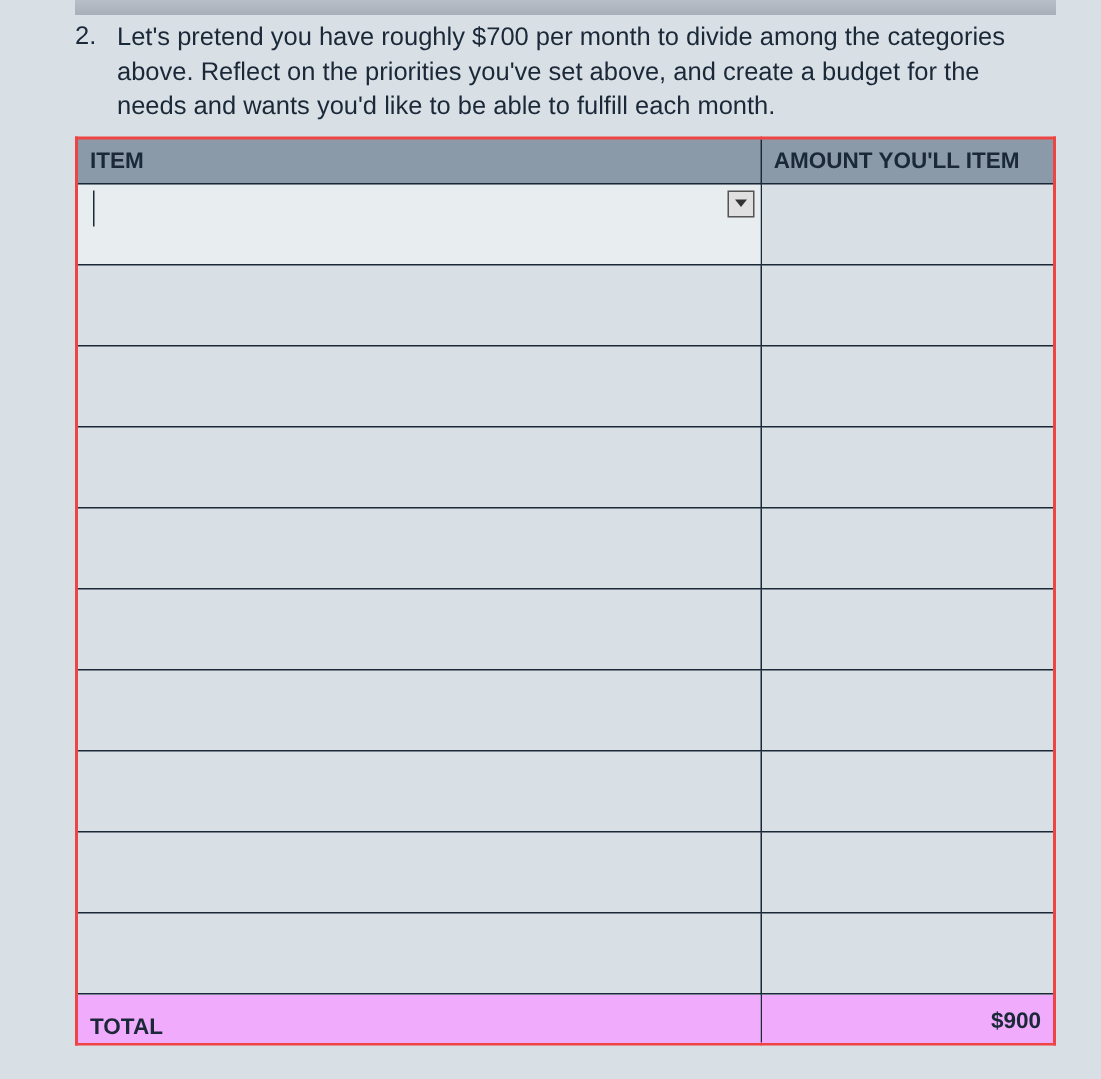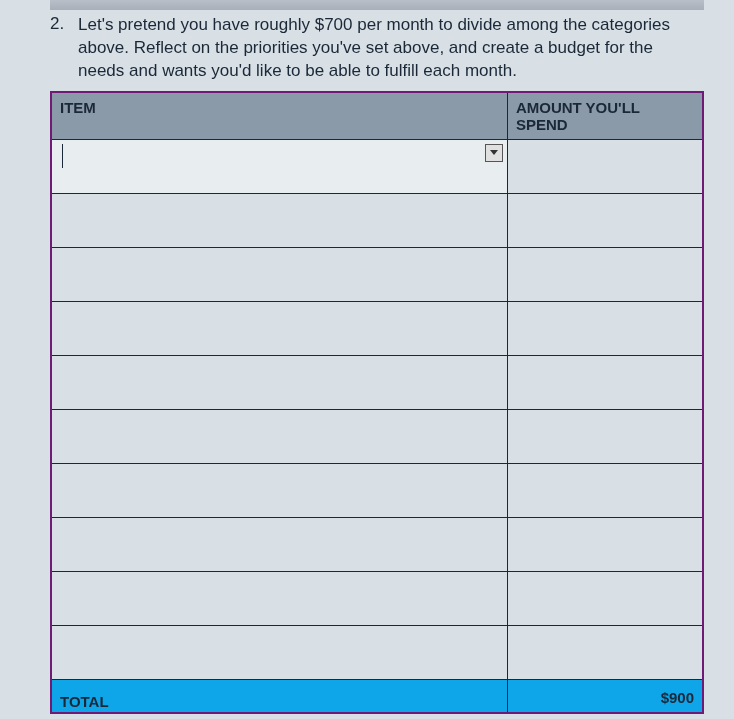--- a/index.html
+++ b/index.html
@@ -34,21 +34,21 @@
       min-width: 18px;
     }
     .prompt-text {
       font-size: 17px;
       line-height: 1.35;
       flex: 1;
     }
     table {
       border-collapse: collapse;
       width: 100%;
-      border: 2px solid #701a75;
+      border: 2px solid #ef4444;
     }
     th {
       background: #8a9aa8;
       color: #1a2838;
       font-weight: bold;
       font-size: 15px;
       text-align: left;
       padding: 6px 8px;
       border: 1px solid #1a2838;
       vertical-align: top;
@@ -93,21 +93,21 @@
     }
     .cursor {
       display: inline-block;
       width: 1px;
       height: 24px;
       background: #1a2838;
       vertical-align: middle;
       margin-left: 2px;
     }
     tr.total-row td {
-      background: #0ea5e9;
+      background: #f0abfc;
       font-weight: bold;
       height: 34px;
       vertical-align: bottom;
       padding-bottom: 2px;
     }
     tr.total-row td.amount-cell {
       vertical-align: middle;
       text-align: right;
     }
   </style>
@@ -118,21 +118,21 @@
 
 <div class="prompt-section">
   <div class="number">2.</div>
   <div class="prompt-text">Let's pretend you have roughly $700 per month to divide among the categories above. Reflect on the priorities you've set above, and create a budget for the needs and wants you'd like to be able to fulfill each month.</div>
 </div>
 
 <table>
   <thead>
     <tr>
       <th class="item-col">ITEM</th>
-      <th class="amount-col">AMOUNT YOU'LL SPEND</th>
+      <th class="amount-col">AMOUNT YOU'LL ITEM</th>
     </tr>
   </thead>
   <tbody>
     <tr>
       <td class="first-item">
         <span class="dropdown-icon"></span>
         <span class="cursor"></span>
       </td>
       <td></td>
     </tr>

